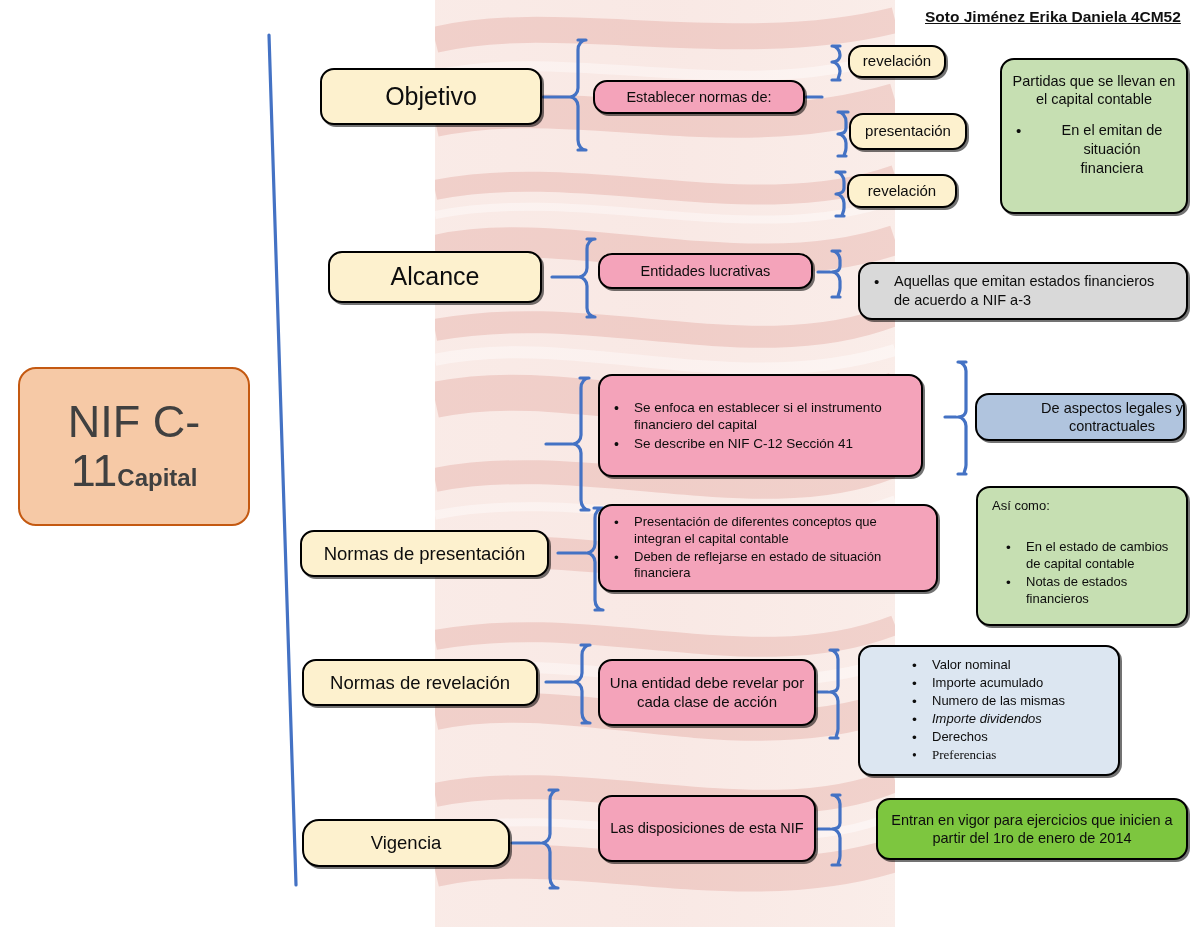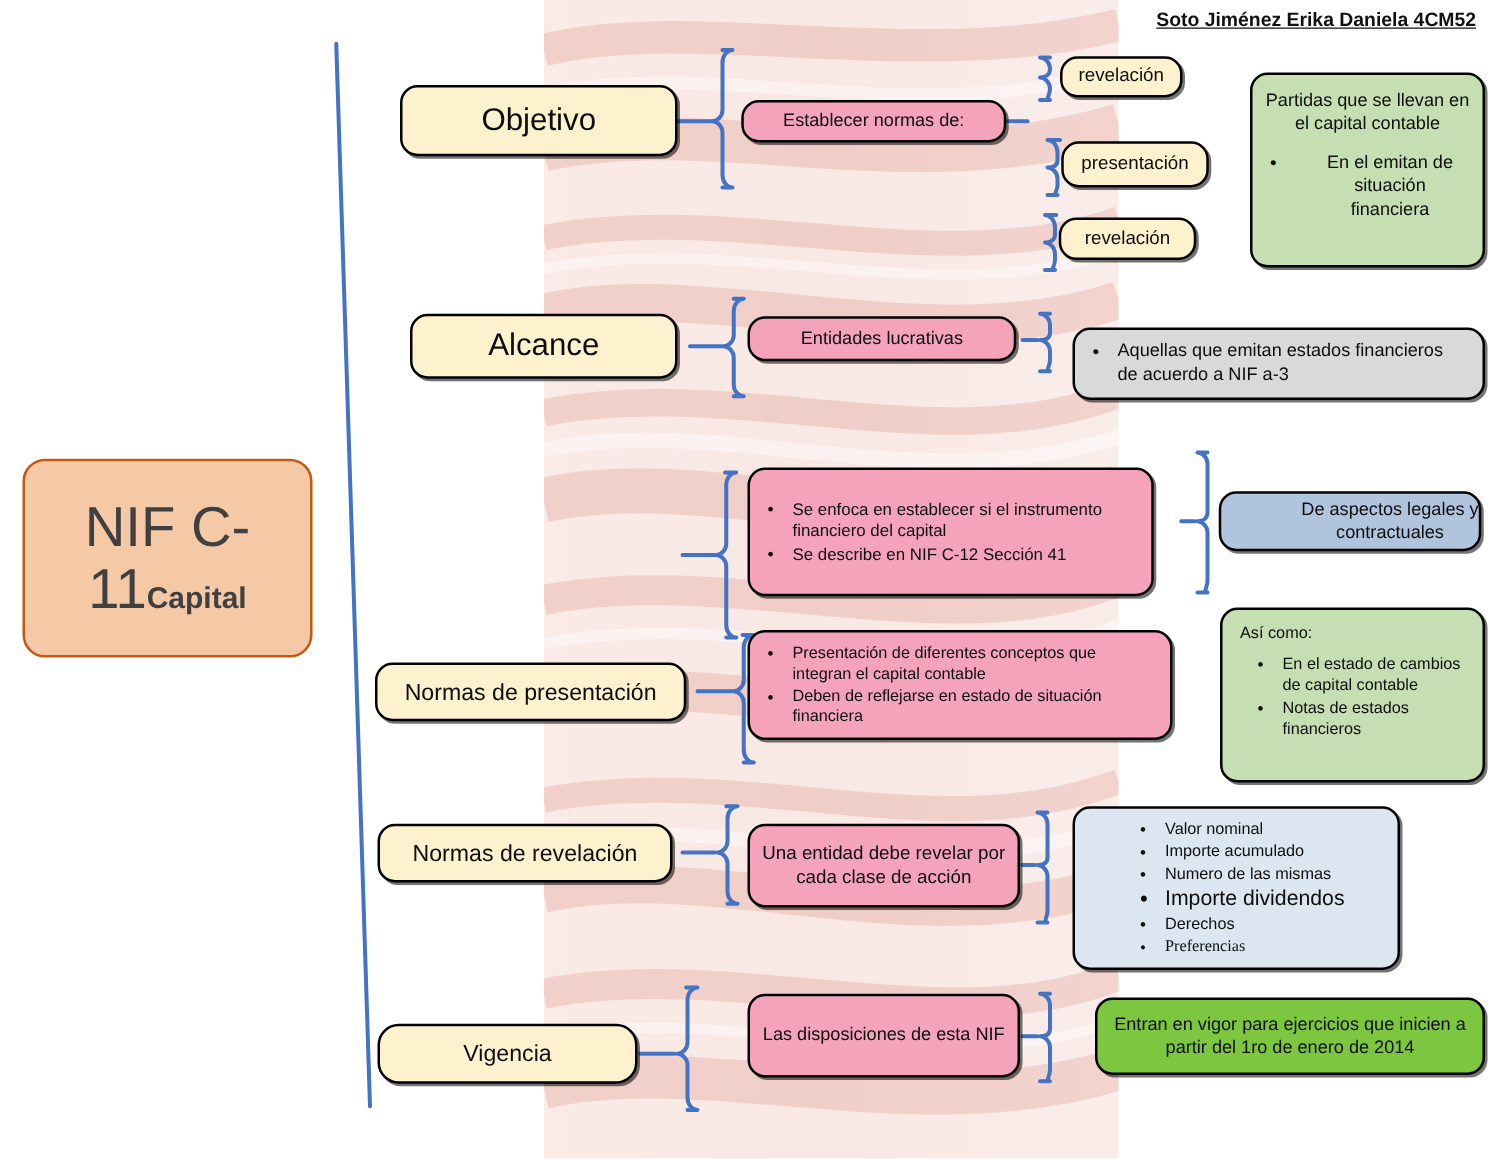--- a/index.html
+++ b/index.html
@@ -260,40 +260,40 @@
 
   <div class="node c-pink" style="left:598px; top:504px; width:340px; height:88px;">
     <ul>
       <li style="font-size:13px;">Presentación de diferentes conceptos que integran el capital contable</li>
       <li style="font-size:13px;">Deben de reflejarse en estado de situación financiera</li>
     </ul>
   </div>
 
   <div class="node c-green" style="left:976px; top:486px; width:212px; height:140px; justify-content:flex-start; padding-top:10px;">
     <span class="txt" style="font-size:13px; text-align:left; padding-left:14px;">Así como:</span>
-    <ul style="margin-top:8px; padding-left:48px;">
+    <ul style="margin-top:24px; padding-left:48px;">
       <li style="font-size:13px;">En el estado de cambios de capital contable</li>
       <li style="font-size:13px;">Notas de estados financieros</li>
     </ul>
   </div>
 
   <div class="node c-yellow" style="left:302px; top:659px; width:236px; height:47px;">
     <span class="txt" style="font-size:18.5px;">Normas de revelación</span>
   </div>
 
   <div class="node c-pink" style="left:598px; top:659px; width:218px; height:67px;">
     <span class="txt" style="font-size:15px;">Una entidad debe revelar por cada clase de acción</span>
   </div>
 
   <div class="node c-ltblue" style="left:858px; top:645px; width:262px; height:131px;">
     <ul style="padding-left:72px;">
       <li style="font-size:13px;">Valor nominal</li>
       <li style="font-size:13px;">Importe acumulado</li>
       <li style="font-size:13px;">Numero de las mismas</li>
-      <li style="font-size:17px;">Importe dividendos</li>
+      <li style="font-size:13px;font-style:italic;">Importe dividendos</li>
       <li style="font-size:13px;">Derechos</li>
       <li style="font-size:13px;font-family:Liberation Serif, serif;">Preferencias</li>
     </ul>
   </div>
 
   <div class="node c-yellow" style="left:302px; top:819px; width:208px; height:48px;border-radius:17px;">
     <span class="txt" style="font-size:18.5px;">Vigencia</span>
   </div>
 
   <div class="node c-pink" style="left:598px; top:795px; width:218px; height:67px;">

